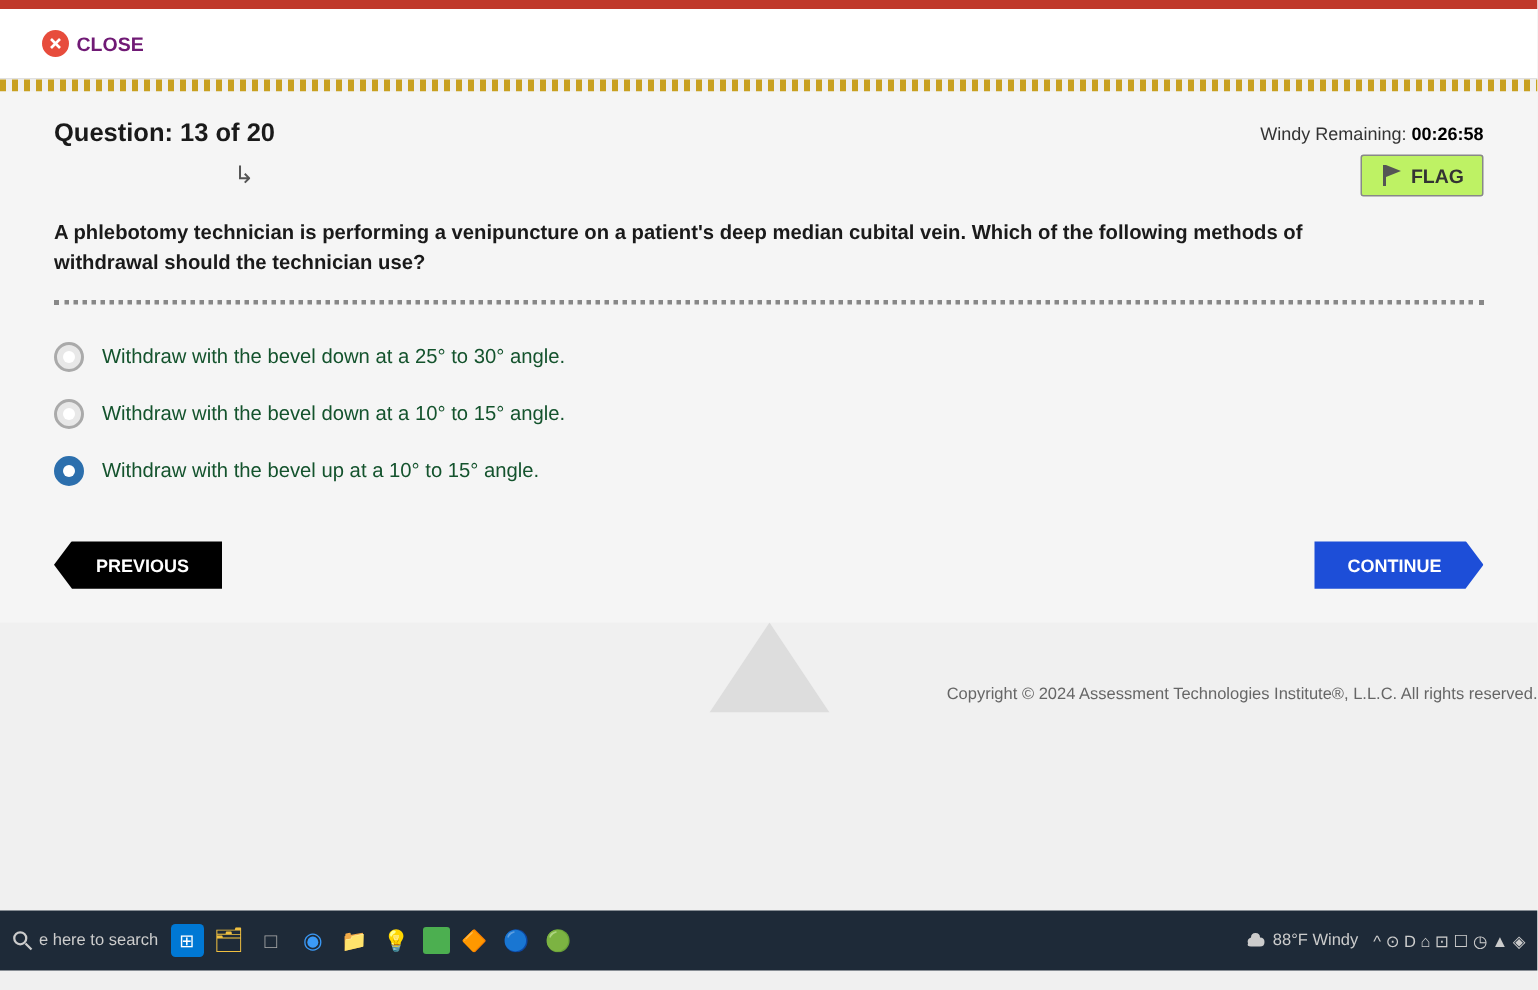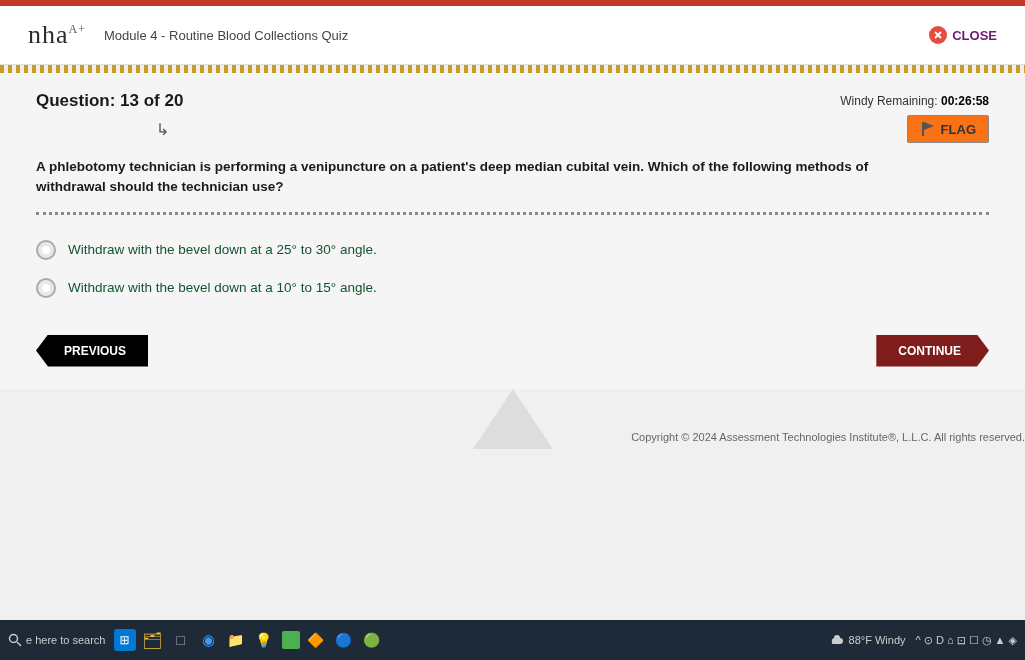--- a/index.html
+++ b/index.html
@@ -129,21 +129,21 @@
     .cursor-placeholder {
       font-size: 16px;
       color: #555;
     }
 
     .flag-btn {
       display: flex;
       align-items: center;
       gap: 5px;
       border: 1.5px solid #888;
-      background: #f97316;
+      background: #bef264;
       padding: 5px 12px;
       font-size: 13px;
       font-weight: bold;
       color: #333;
       cursor: pointer;
       border-radius: 2px;
     }
 
     .flag-icon {
       width: 16px;
@@ -221,21 +221,21 @@
       font-size: 12px;
       font-weight: bold;
       padding: 9px 22px 9px 28px;
       border: none;
       cursor: pointer;
       position: relative;
       clip-path: polygon(12px 0, 100% 0, 100% 100%, 12px 100%, 0 50%);
     }
 
     .continue-btn {
-      background: #7f1d1d;
+      background: #1d4ed8;
       color: #fff;
       font-size: 12px;
       font-weight: bold;
       padding: 9px 28px 9px 22px;
       border: none;
       cursor: pointer;
       position: relative;
       clip-path: polygon(0 0, calc(100% - 12px) 0, 100% 50%, calc(100% - 12px) 100%, 0 100%);
     }
 
@@ -266,21 +266,21 @@
       color: #666;
       text-align: center;
       padding-bottom: 6px;
       position: relative;
       z-index: 1;
     }
 
     
     .taskbar {
       position: absolute;
-      bottom: 0;
+      bottom: 13px;
       left: 0;
       width: 100%;
       height: 40px;
       background: #1e2a38;
       display: flex;
       align-items: center;
       justify-content: space-between;
       padding: 0 8px;
     }
 
@@ -329,26 +329,20 @@
       font-size: 11px;
       color: #ccc;
     }
   </style>
 </head>
 <body>
 
 <div class="top-bar"></div>
 
 <div class="header">
-  <div class="header-left">
-    <span class="logo-text">
-      <span>nha</span><span class="logo-superscript">A+</span>
-    </span>
-    <span class="module-title">Module 4 - Routine Blood Collections Quiz</span>
-  </div>
   <button class="close-btn">
     <span class="close-icon-circle">
       <svg width="10" height="10" viewBox="0 0 10 10">
         <line x1="2" y1="2" x2="8" y2="8" stroke="white" stroke-width="1.8"></line>
         <line x1="8" y1="2" x2="2" y2="8" stroke="white" stroke-width="1.8"></line>
       </svg>
     </span>
     <span>CLOSE</span>
   </button>
 </div>
@@ -385,20 +379,26 @@
       <span class="radio-outer">
         <span class="radio-inner"></span>
       </span>
       <span>Withdraw with the bevel down at a 25° to 30° angle.</span>
     </li>
     <li class="option-item">
       <span class="radio-outer">
         <span class="radio-inner"></span>
       </span>
       <span>Withdraw with the bevel down at a 10° to 15° angle.</span>
+    </li>
+    <li class="option-item">
+      <span class="radio-outer selected">
+        <span class="radio-inner"></span>
+      </span>
+      <span>Withdraw with the bevel up at a 10° to 15° angle.</span>
     </li>
   </ul>
 
   <div class="bottom-buttons">
     <button class="prev-btn">
       <span>PREVIOUS</span>
     </button>
     <button class="continue-btn">
       <span>CONTINUE</span>
     </button>

